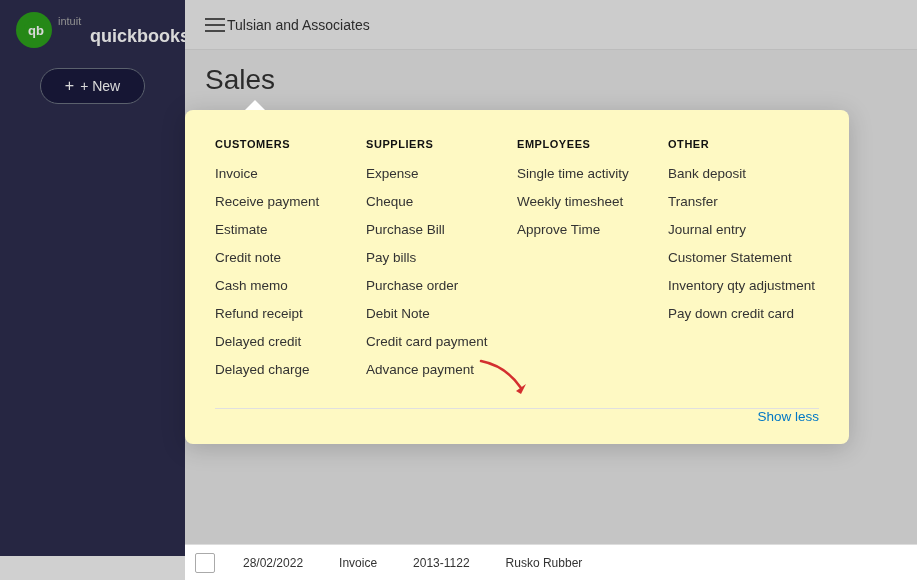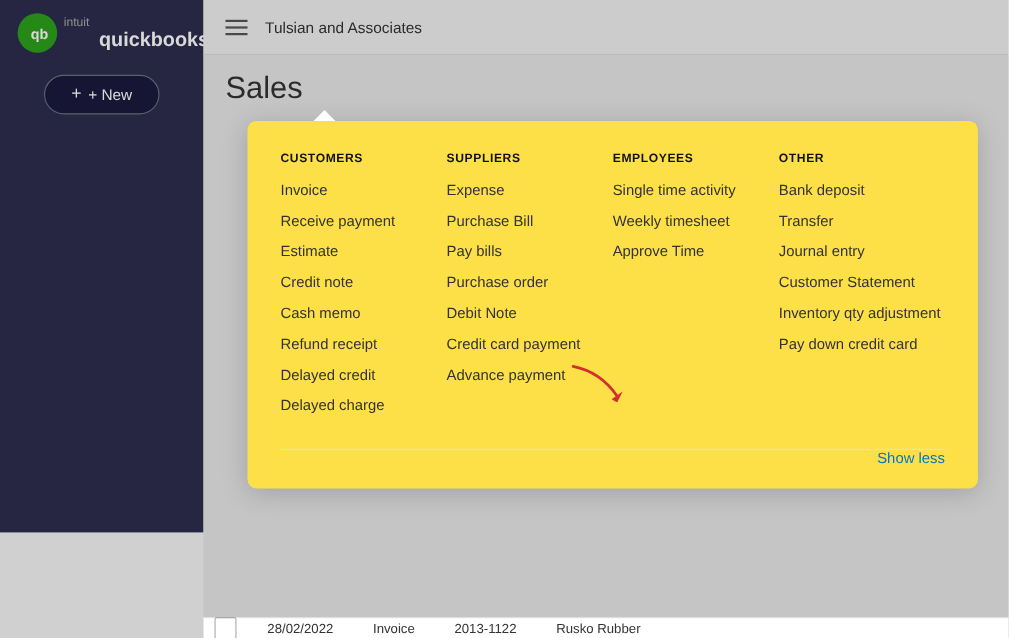--- a/index.html
+++ b/index.html
@@ -10,21 +10,21 @@
       overflow: hidden;
       background: #f5f5f5;
       position: relative;
     }
 
     
     .sidebar {
       position: absolute;
       left: 0; top: 0;
       width: 185px;
-      height: 484px;
+      height: 556px;
       background: #2d2d4e;
       display: flex;
       flex-direction: column;
       align-items: center;
       padding-top: 12px;
     }
     .logo-area {
       display: flex;
       align-items: center;
       gap: 6px;
@@ -74,21 +74,21 @@
     .header {
       position: absolute;
       left: 185px;
       top: 0;
       right: 0;
       height: 50px;
       background: #f0f0f0;
       display: flex;
       align-items: center;
       padding: 0 20px;
-      gap: 16px;
+      gap: 2px;
       border-bottom: 1px solid #ddd;
     }
     .hamburger {
       display: flex;
       flex-direction: column;
       gap: 4px;
       cursor: pointer;
     }
     .hamburger span {
       width: 20px;
@@ -126,26 +126,25 @@
       bottom: 0;
       background: rgba(0,0,0,0.15);
     }
 
     
     .dropdown-panel {
       position: absolute;
       left: 185px;
       top: 110px;
       width: 664px;
-      background: #fde047;
+      background: #fef9c3;
       border-radius: 8px;
       box-shadow: 0 4px 24px rgba(0,0,0,0.18);
       padding: 28px 30px 20px 30px;
       z-index: 10;
-      margin-left: 40px;
     }
     
     .dropdown-panel::before {
       content: '';
       position: absolute;
       top: -10px;
       left: 60px;
       border-left: 10px solid transparent;
       border-right: 10px solid transparent;
       border-bottom: 10px solid white;
@@ -195,21 +194,21 @@
       border: none;
       text-decoration: none;
     }
 
     
     .bottom-bar {
       position: absolute;
       bottom: 0;
       left: 185px;
       right: 0;
-      height: 19px;
+      height: 36px;
       background: white;
       display: flex;
       align-items: center;
       padding: 0 10px;
       gap: 20px;
       border-top: 1px solid #ddd;
       font-size: 12px;
       color: #333;
       margin-top: 33px;
     }
@@ -275,20 +274,21 @@
         <li><a>Refund receipt</a></li>
         <li><a>Delayed credit</a></li>
         <li><a>Delayed charge</a></li>
       </ul>
     </div>
 
     <div>
       <div class="col-header">SUPPLIERS</div>
       <ul class="col-items">
         <li><a>Expense</a></li>
+        <li><a>Cheque</a></li>
         <li><a>Purchase Bill</a></li>
         <li><a>Pay bills</a></li>
         <li><a>Purchase order</a></li>
         <li><a>Debit Note</a></li>
         <li><a>Credit card payment</a></li>
         <li style="position:relative;">
           <a>Advance payment</a>
           
           <svg width="55" height="38" style="position:absolute;left:110px;top:-4px;" viewBox="0 0 55 38">
             <path d="M5 5 Q30 10 45 32" stroke="#d32f2f" stroke-width="2.5" fill="none" stroke-linecap="round"></path>

